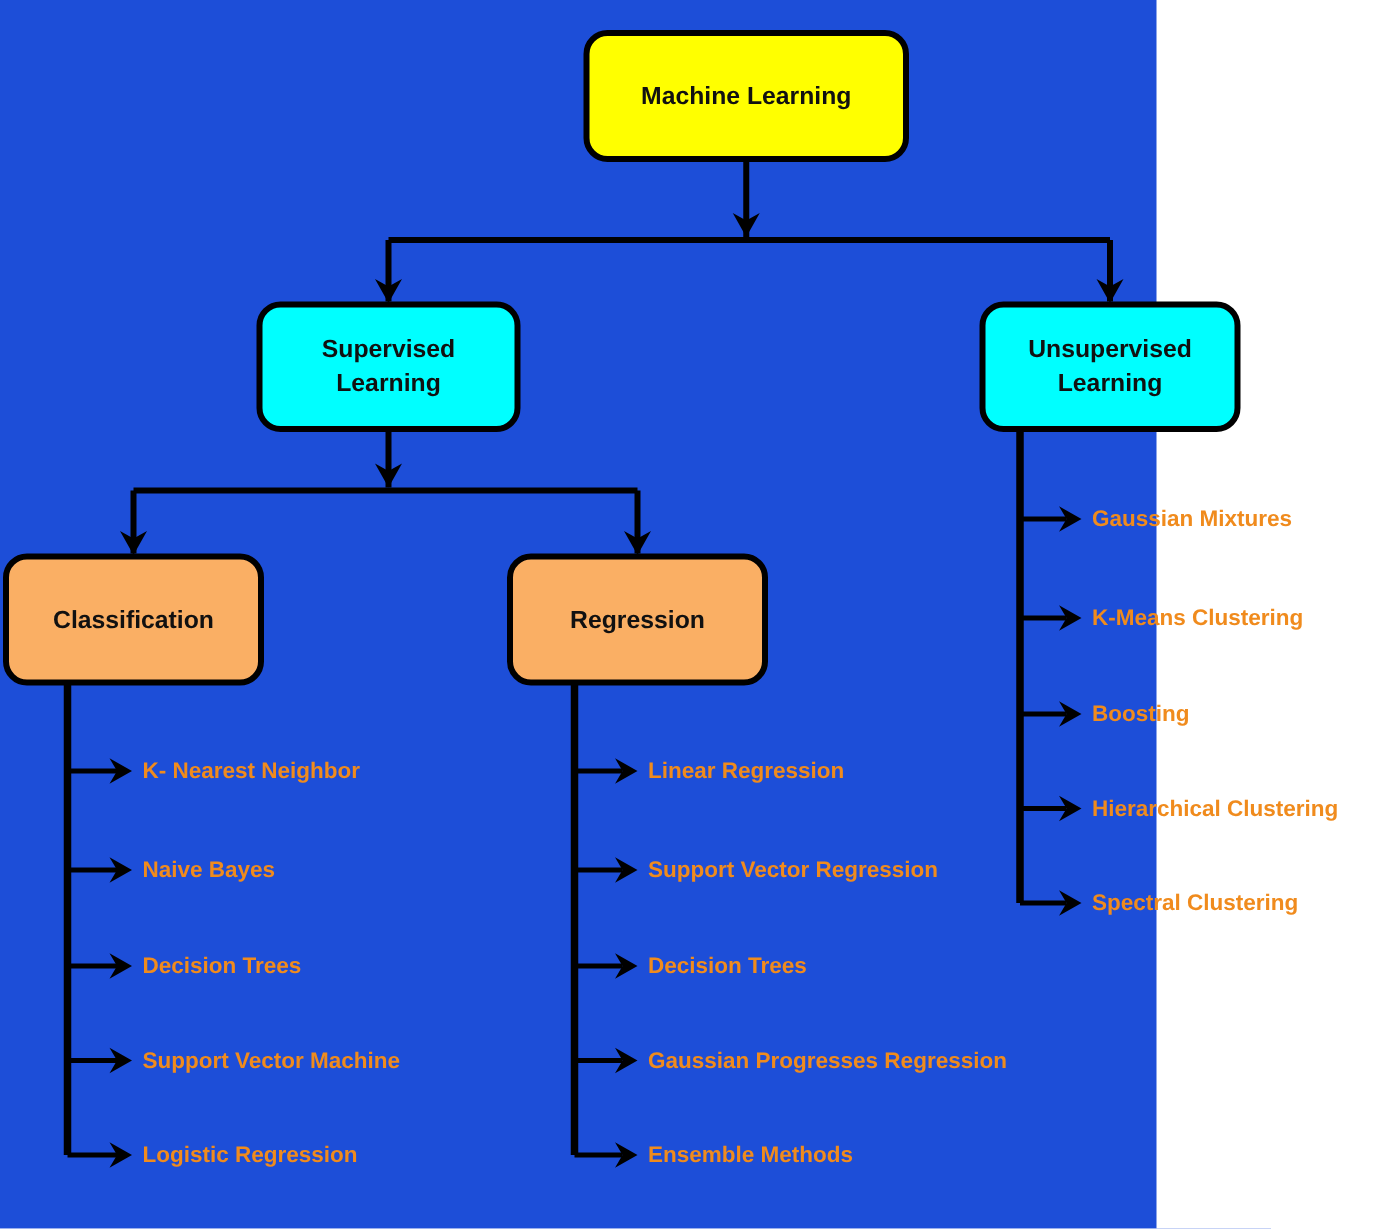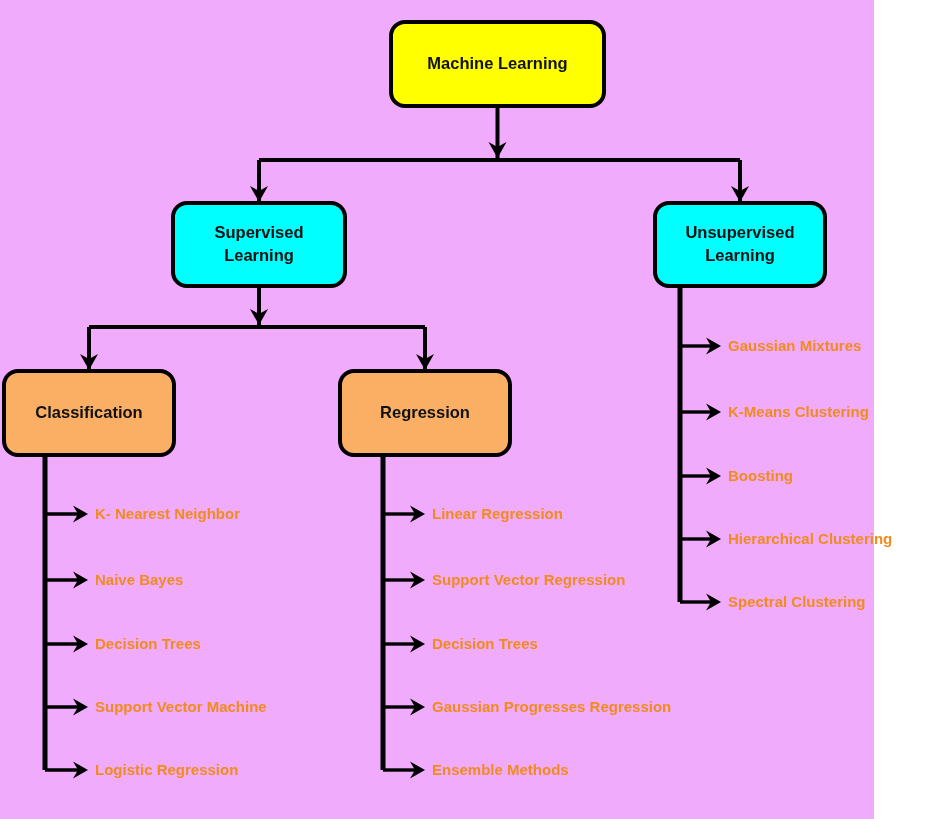--- a/index.html
+++ b/index.html
@@ -9,23 +9,23 @@
     background: #ffffff;
   }
   body {
     width: 926px;
     height: 819px;
     font-family: "Liberation Sans", sans-serif;
     overflow: hidden;
   }
   #diagram-root {
     position: relative;
-    width: 874px;
+    width: 771px;
     height: 819px;
-    background: #f0abfc;
+    background: #1d4ed8;
   }
   svg#diagram-canvas {
     position: absolute;
     top: 0;
     left: 0;
     width: 926px;
     height: 819px;
     display: block;
   }
   .node-box {

